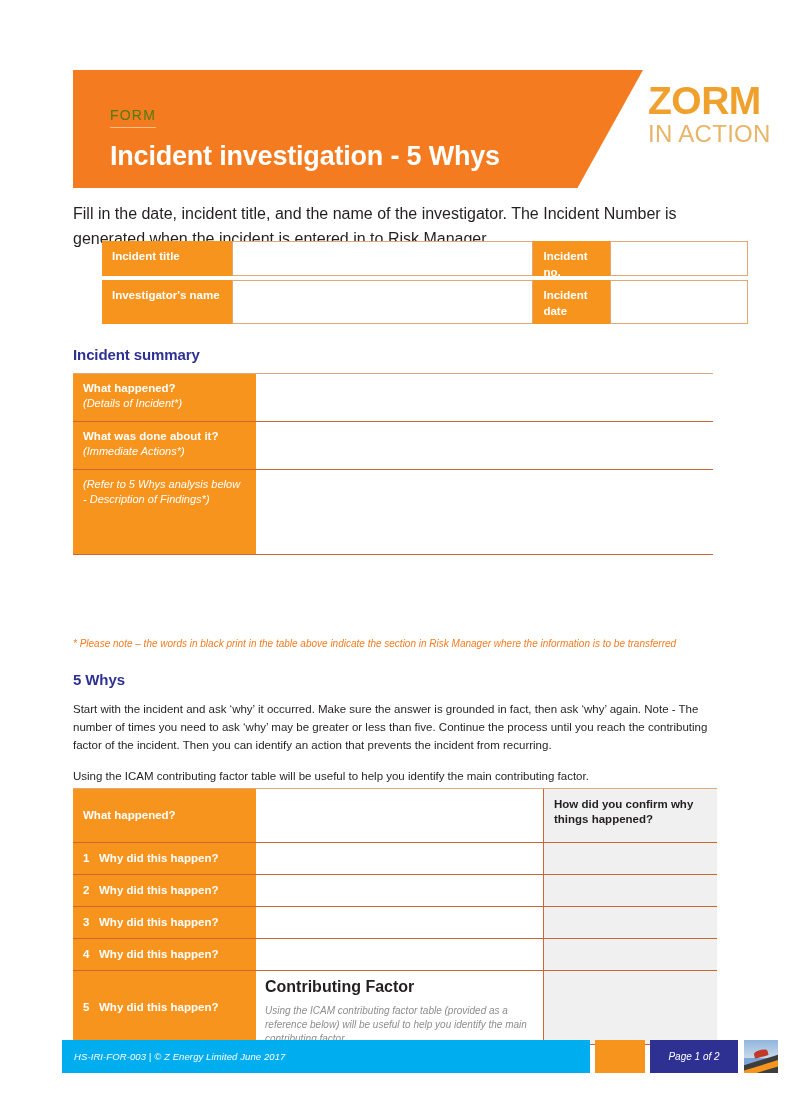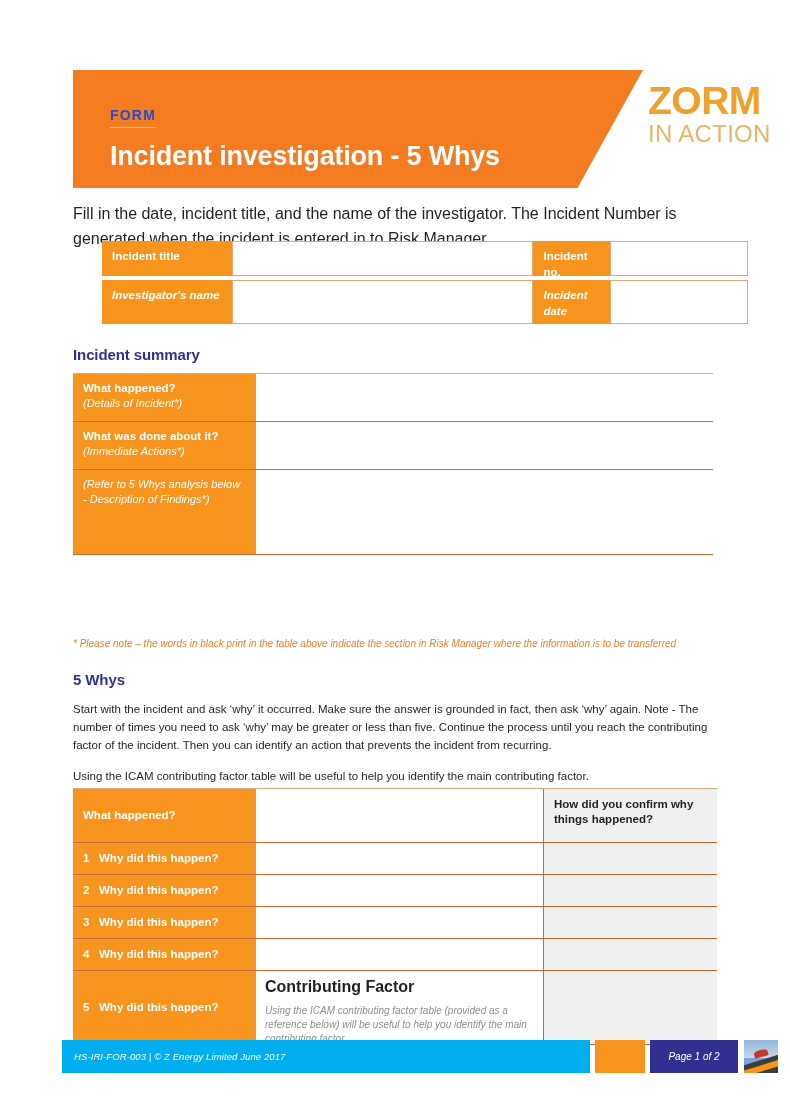--- a/index.html
+++ b/index.html
@@ -25,23 +25,23 @@
     position: absolute;
     left: 73px; top: 0;
     width: 570px; height: 118px;
     background: #f47b20;
     clip-path: polygon(0 0, 100% 0, 88.5% 100%, 0 100%);
   }
   .form-label {
     position: absolute;
     left: 110px; top: 108px;
     font-size: 14px;
-    font-weight: bold;
+    font-weight: normal;
     letter-spacing: 1.2px;
-    color: #1d4ed8;
+    color: #4d7c0f;
     padding-bottom: 5px;
     border-bottom: 1.5px solid #fbc08a;
     line-height: 1;
   }
   .header-title {
     position: absolute;
     left: 110px; top: 142px;
     font-size: 27px;
     font-weight: bold;
     color: #ffffff;
@@ -101,21 +101,21 @@
   }
   .tt-field {
     background: #ffffff;
     border: 1px solid #e3a777;
   }
   .tt-label-1 { width: 133px; }
   .tt-field-1 { width: 310px; }
   .tt-label-2 { width: 78px; }
   .tt-field-2 { width: 142px; }
   .tt-row-1 .tt-label, .tt-row-1 .tt-field { height: 35px; }
-  .tt-row-2 .tt-label, .tt-row-2 .tt-field { height: 44px; font-style: italic; }
+  .tt-row-2 .tt-label, .tt-row-2 .tt-field { height: 44px; }
 
   
   .section-heading {
     position: absolute;
     left: 73px;
     font-size: 15px;
     font-weight: bold;
     color: #2e3192;
     letter-spacing: -0.1px;
   }

